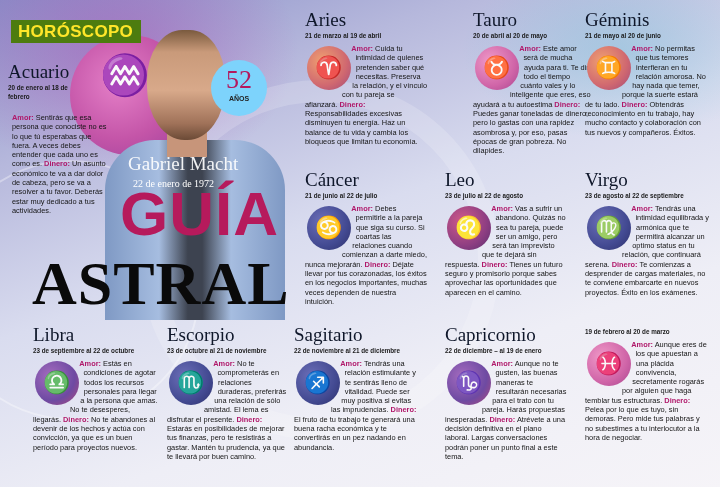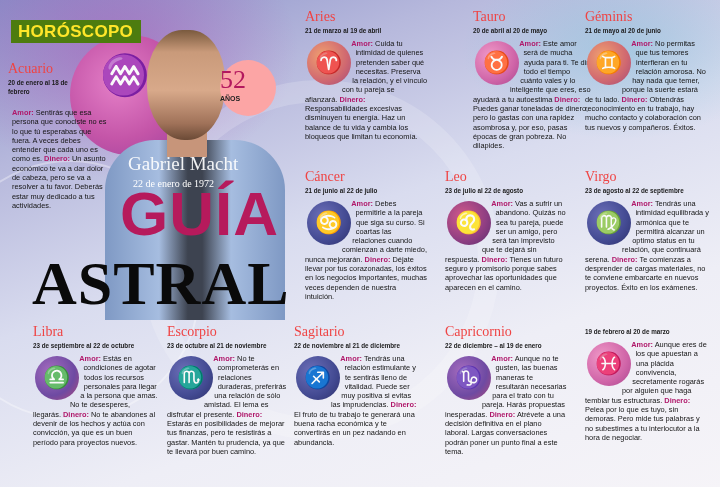--- a/index.html
+++ b/index.html
@@ -31,34 +31,34 @@
 
   
   .photo { position:absolute; left:105px; top:22px; width:180px; height:295px; }
   .photo .head { position:absolute; left:42px; top:8px; width:78px; height:110px; border-radius:45% 45% 48% 48%;
     background: linear-gradient(180deg, #7a5a3e 0%, #c99a7a 20%, #d8a98a 55%, #a07259 85%, #6b4a36 100%); }
   .photo .neck { position:absolute; left:62px; top:105px; width:40px; height:30px; background:#c7957a; }
   .photo .jacket { position:absolute; left:0; top:118px; width:180px; height:180px;
     border-radius: 50px 50px 0 0;
     background: linear-gradient(90deg, #7f99c4 0%, #a6bde0 30%, #3d4350 46%, #3d4350 54%, #a6bde0 70%, #7f99c4 100%); }
 
-  .age { position:absolute; left:220px; top:60px; width:56px; height:56px; border-radius:50%; background:#fca5a5;
-    text-align:left; }
+  .age { position:absolute; left:211px; top:60px; width:56px; height:56px; border-radius:50%; background:#7dd3fc;
+    text-align:center; }
   .age .num { display:block; font-family:"Liberation Serif", serif; font-size:26px; color:#b3185e; line-height:30px; margin-top:5px; }
   .age .lbl { display:block; font-size:7px; font-weight:bold; color:#222; line-height:8px; }
 
   .celeb-name { position:absolute; left:128px; top:153px; font-family:"Liberation Serif", serif; font-size:19px; color:#fff; opacity:0.92; }
   .celeb-date { position:absolute; left:133px; top:178px; font-family:"Liberation Serif", serif; font-size:10px; color:#fff; }
 
   .title1 { position:absolute; left:120px; top:183px; font-family:Liberation Sans, sans-serif; font-weight:bold; font-size:62px; color:#b61a5c; line-height:1; letter-spacing:1px; }
   .title2 { position:absolute; left:32px; top:252px; font-family:"Liberation Serif", serif; font-weight:bold; font-size:62px; color:#0a0a0a; line-height:1; letter-spacing:1px; }
 
   
   .sign { position:absolute; }
-  .sign .name { font-family:"Liberation Serif", serif; font-size:14px; color:#ef4444; line-height:1; }
+  .sign .name { font-family:"Liberation Serif", serif; font-size:19px; color:#0f172a; line-height:1; }
   .sign .dates { font-size:6.3px; font-weight:bold; color:#1a1a1a; margin-top:3px; white-space:nowrap; }
   .sign .body { font-size:7.4px; line-height:9.3px; color:#141414; margin-top:5px; }
   .sign .icon { float:left; width:44px; height:44px; border-radius:50%; margin:2px 6px 2px 2px; shape-outside:circle(50%);
     display:flex; align-items:center; justify-content:center; color:#fff; font-size:22px; font-weight:bold; }
   .kw { color:#b0186a; font-weight:bold; }
   .ic-warm { background: radial-gradient(circle at 35% 35%, #f0a070, #d06870 60%, #a04a7a); }
   .ic-pink { background: radial-gradient(circle at 35% 35%, #f09ac8, #d065a8 60%, #a8448e); }
   .ic-blue { background: radial-gradient(circle at 35% 35%, #6c6fb8, #434a92 60%, #2d2f6a); }
   .ic-plum { background: radial-gradient(circle at 35% 35%, #d05a8a, #8e3e82 60%, #5a2d6e); }
   .ic-violet { background: radial-gradient(circle at 35% 35%, #a56cbf, #6e4aa2 60%, #b14a7a); }

